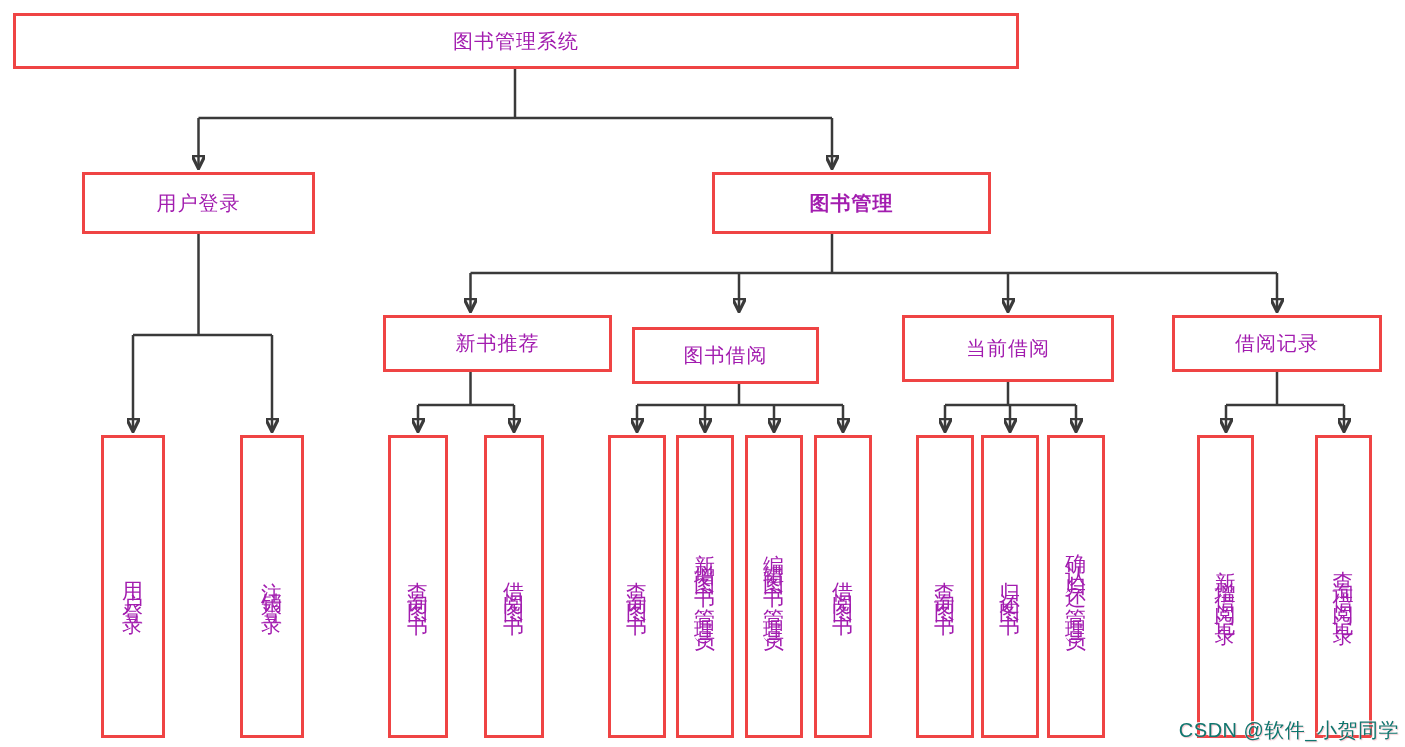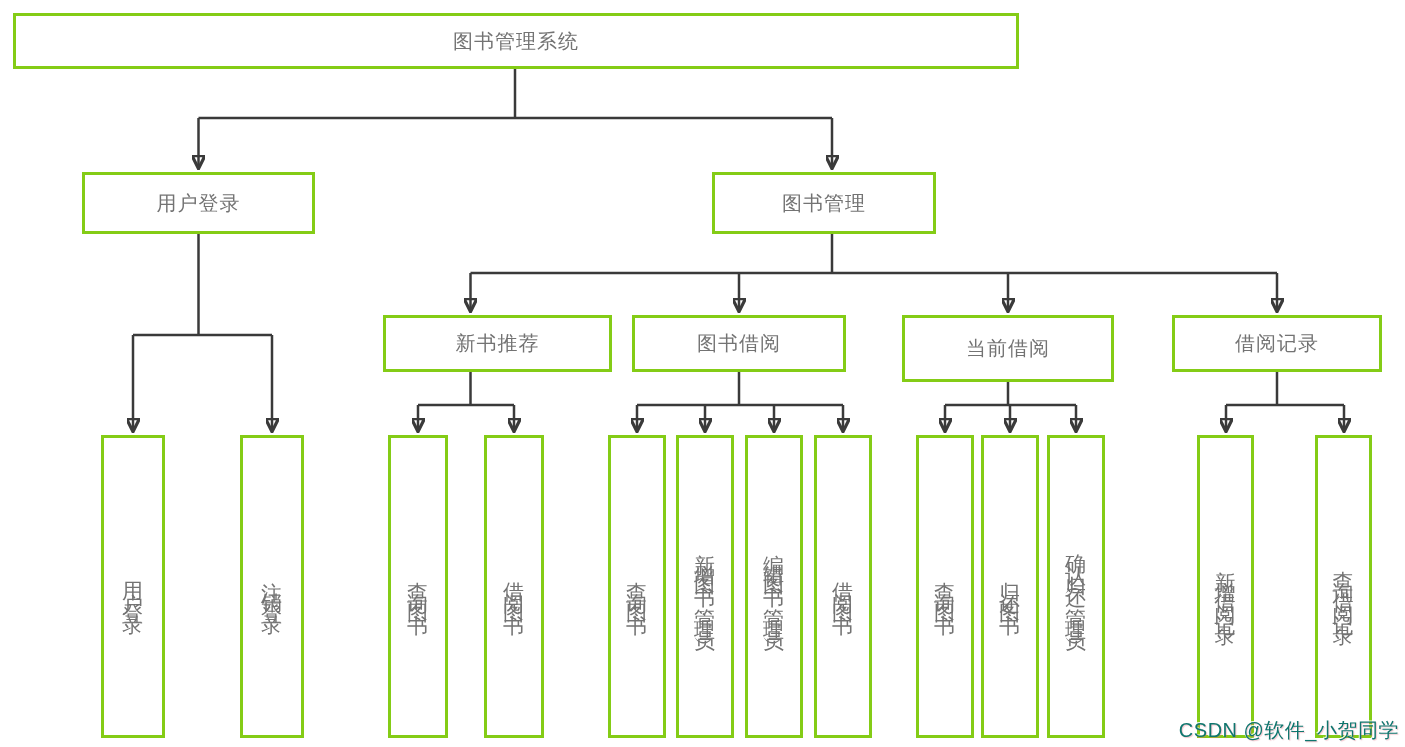--- a/index.html
+++ b/index.html
@@ -26,25 +26,25 @@
     stroke-width: 2.5;
     fill: none;
   }
   .wires path.a {
     marker-end: url(#arrowhead);
   }
   .node {
     position: absolute;
     box-sizing: border-box;
     background: #ffffff;
-    border: 3px solid #84cc16;
+    border: 3px solid #ef4444;
     display: flex;
     align-items: center;
     justify-content: center;
-    color: #737373;
+    color: #a21caf;
     z-index: 2;
   }
   .node.h {
     font-size: 20px;
     letter-spacing: 1px;
   }
   .node.leaf span {
     writing-mode: vertical-rl;
     text-orientation: mixed;
     font-size: 21px;
@@ -112,24 +112,24 @@
 
     <path d="M1277 372 V405"></path>
     <path d="M1226 405 H1344"></path>
     <path class="a" d="M1226 405 V431"></path>
     <path class="a" d="M1344 405 V431"></path>
   </svg>
 
   <div class="node h" style="left:13px; top:13px; width:1006px; height:56px;">图书管理系统</div>
 
   <div class="node h" style="left:82px; top:172px; width:233px; height:62px;">用户登录</div>
-  <div class="node h" style="left:712px; top:172px; width:224px; height:62px;">图书管理</div>
+  <div class="node h" style="left:712px; top:172px; width:279px; height:62px;font-weight:bold;">图书管理</div>
 
   <div class="node h" style="left:363px; top:315px; width:229px; height:57px;margin-left:20px;">新书推荐</div>
-  <div class="node h" style="left:632px; top:315px; width:214px; height:57px;">图书借阅</div>
+  <div class="node h" style="left:632px; top:327px; width:187px; height:57px;">图书借阅</div>
   <div class="node h" style="left:902px; top:315px; width:212px; height:67px;">当前借阅</div>
   <div class="node h" style="left:1172px; top:315px; width:210px; height:57px;">借阅记录</div>
 
   <div class="node leaf" style="left:101px; top:435px; width:64px; height:303px;">
     <span>用户登录</span>
   </div>
   <div class="node leaf" style="left:240px; top:435px; width:64px; height:303px;">
     <span>注销登录</span>
   </div>
 

